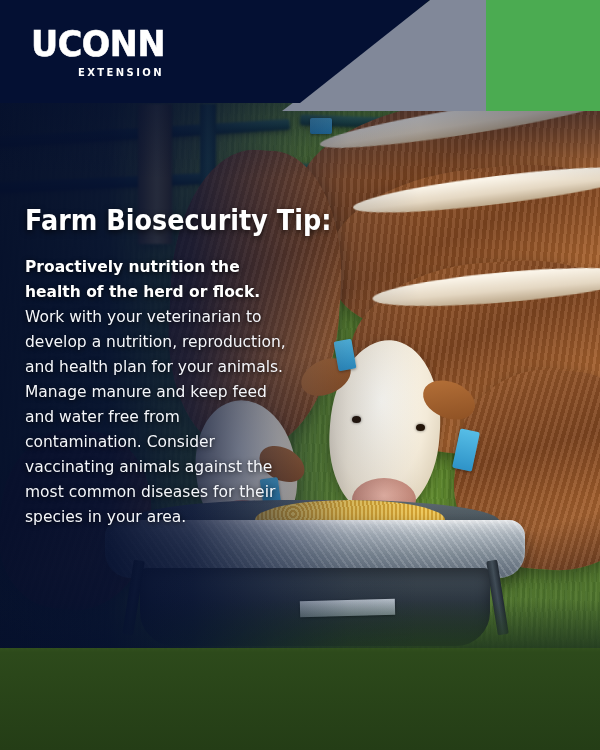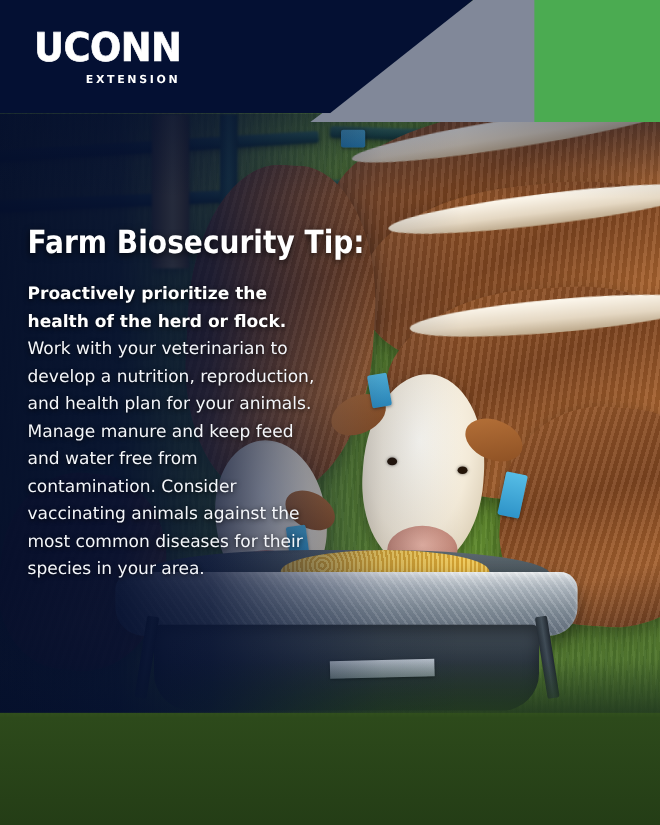--- a/index.html
+++ b/index.html
@@ -257,17 +257,17 @@
     <div class="hdr-navy-2"></div>
 
     <div class="logo">
       <div class="logo-word">UCONN</div>
       <div class="logo-sub">EXTENSION</div>
     </div>
   </div>
 
   <div class="content">
     <h1 class="tip-title">Farm Biosecurity Tip:</h1>
-    <p class="tip-body"><b>Proactively prioritize the health of the herd or flock.</b><span> Work with your veterinarian to develop a nutrition, reproduction, and health plan for your animals. Manage manure and keep feed and water free from contamination. Consider vaccinating animals against the most common diseases for their species in your area.</span></p>
+    <p class="tip-body"><b>Proactively nutrition the health of the herd or flock.</b><span> Work with your veterinarian to develop a nutrition, reproduction, and health plan for your animals. Manage manure and keep feed and water free from contamination. Consider vaccinating animals against the most common diseases for their species in your area.</span></p>
   </div>
 
 
 </div>
 
 </body></html>

